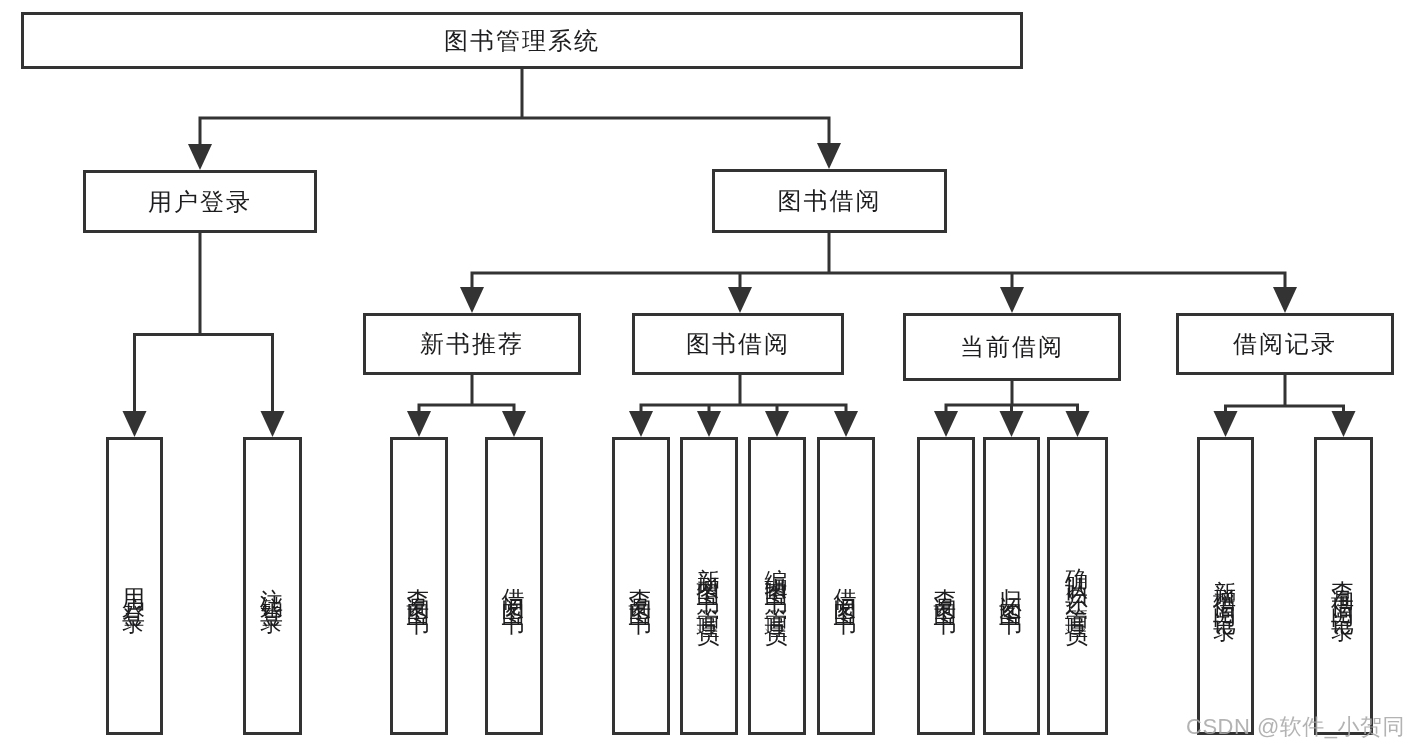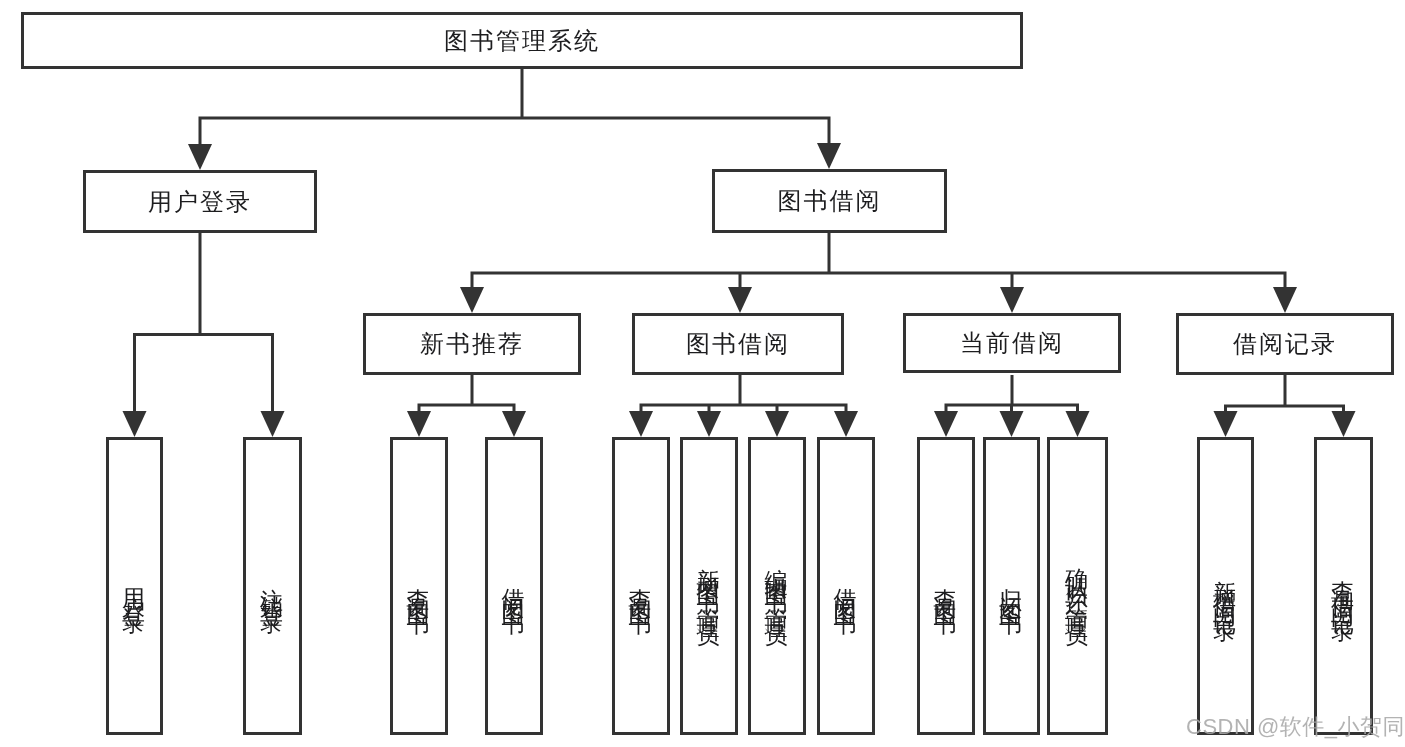--- a/index.html
+++ b/index.html
@@ -90,21 +90,21 @@
     </g>
   </svg>
 
   <div class="node hnode" style="left:21px; top:12px; width:1002px; height:57px;">图书管理系统</div>
 
   <div class="node hnode" style="left:83px; top:170px; width:234px; height:63px;">用户登录</div>
   <div class="node hnode" style="left:712px; top:169px; width:235px; height:64px;">图书借阅</div>
 
   <div class="node hnode" style="left:363px; top:313px; width:218px; height:62px;">新书推荐</div>
   <div class="node hnode" style="left:632px; top:313px; width:212px; height:62px;">图书借阅</div>
-  <div class="node hnode" style="left:903px; top:313px; width:218px; height:60px;">当前借阅</div>
+  <div class="node hnode" style="left:903px; top:313px; width:218px; height:68px;">当前借阅</div>
   <div class="node hnode" style="left:1176px; top:313px; width:218px; height:62px;">借阅记录</div>
 
   <div class="node vnode" style="left:106px; top:437px; width:57px; height:298px;">用户登录</div>
   <div class="node vnode" style="left:243px; top:437px; width:59px; height:298px;">注销登录</div>
 
   <div class="node vnode" style="left:390px; top:437px; width:58px; height:298px;">查询图书</div>
   <div class="node vnode" style="left:485px; top:437px; width:58px; height:298px;">借阅图书</div>
 
   <div class="node vnode" style="left:612px; top:437px; width:58px; height:298px;">查询图书</div>
   <div class="node vnode" style="left:680px; top:437px; width:58px; height:298px;">新增图书（管理员）</div>

